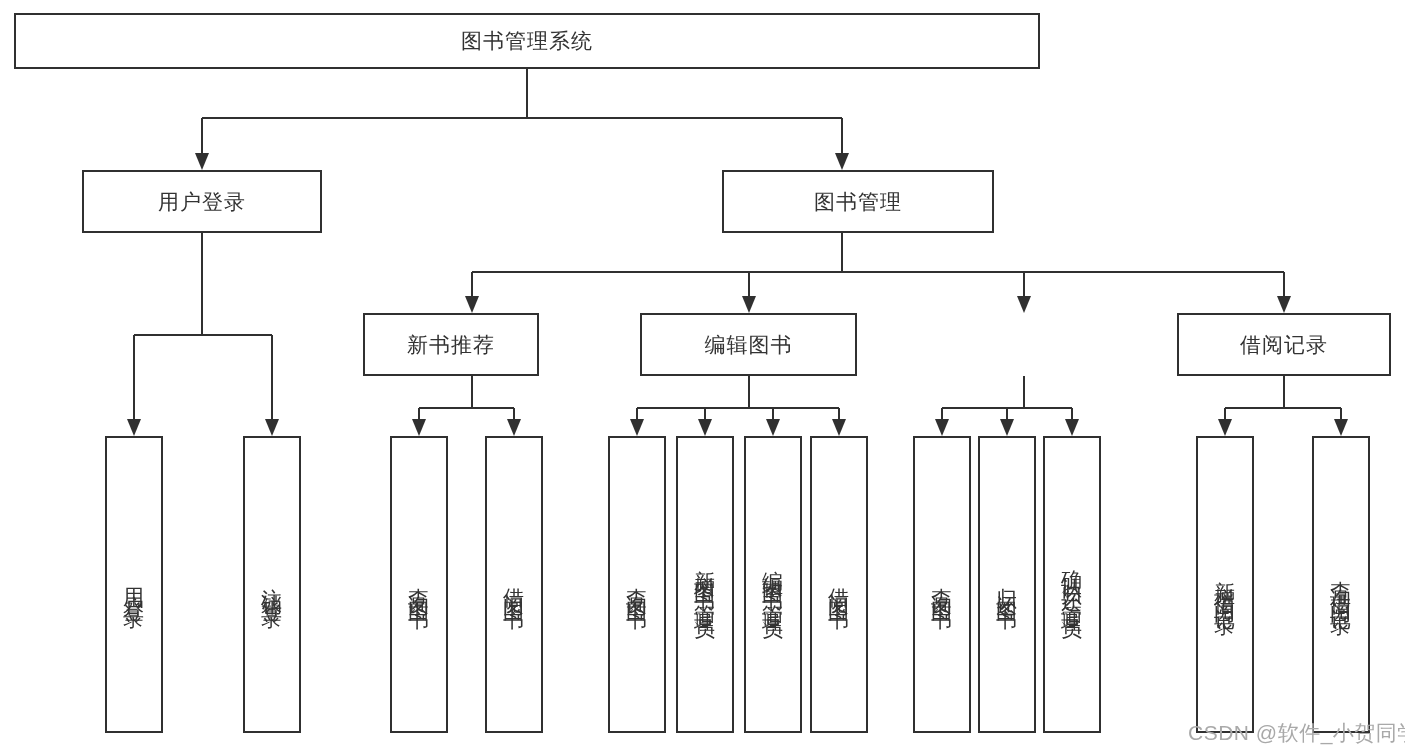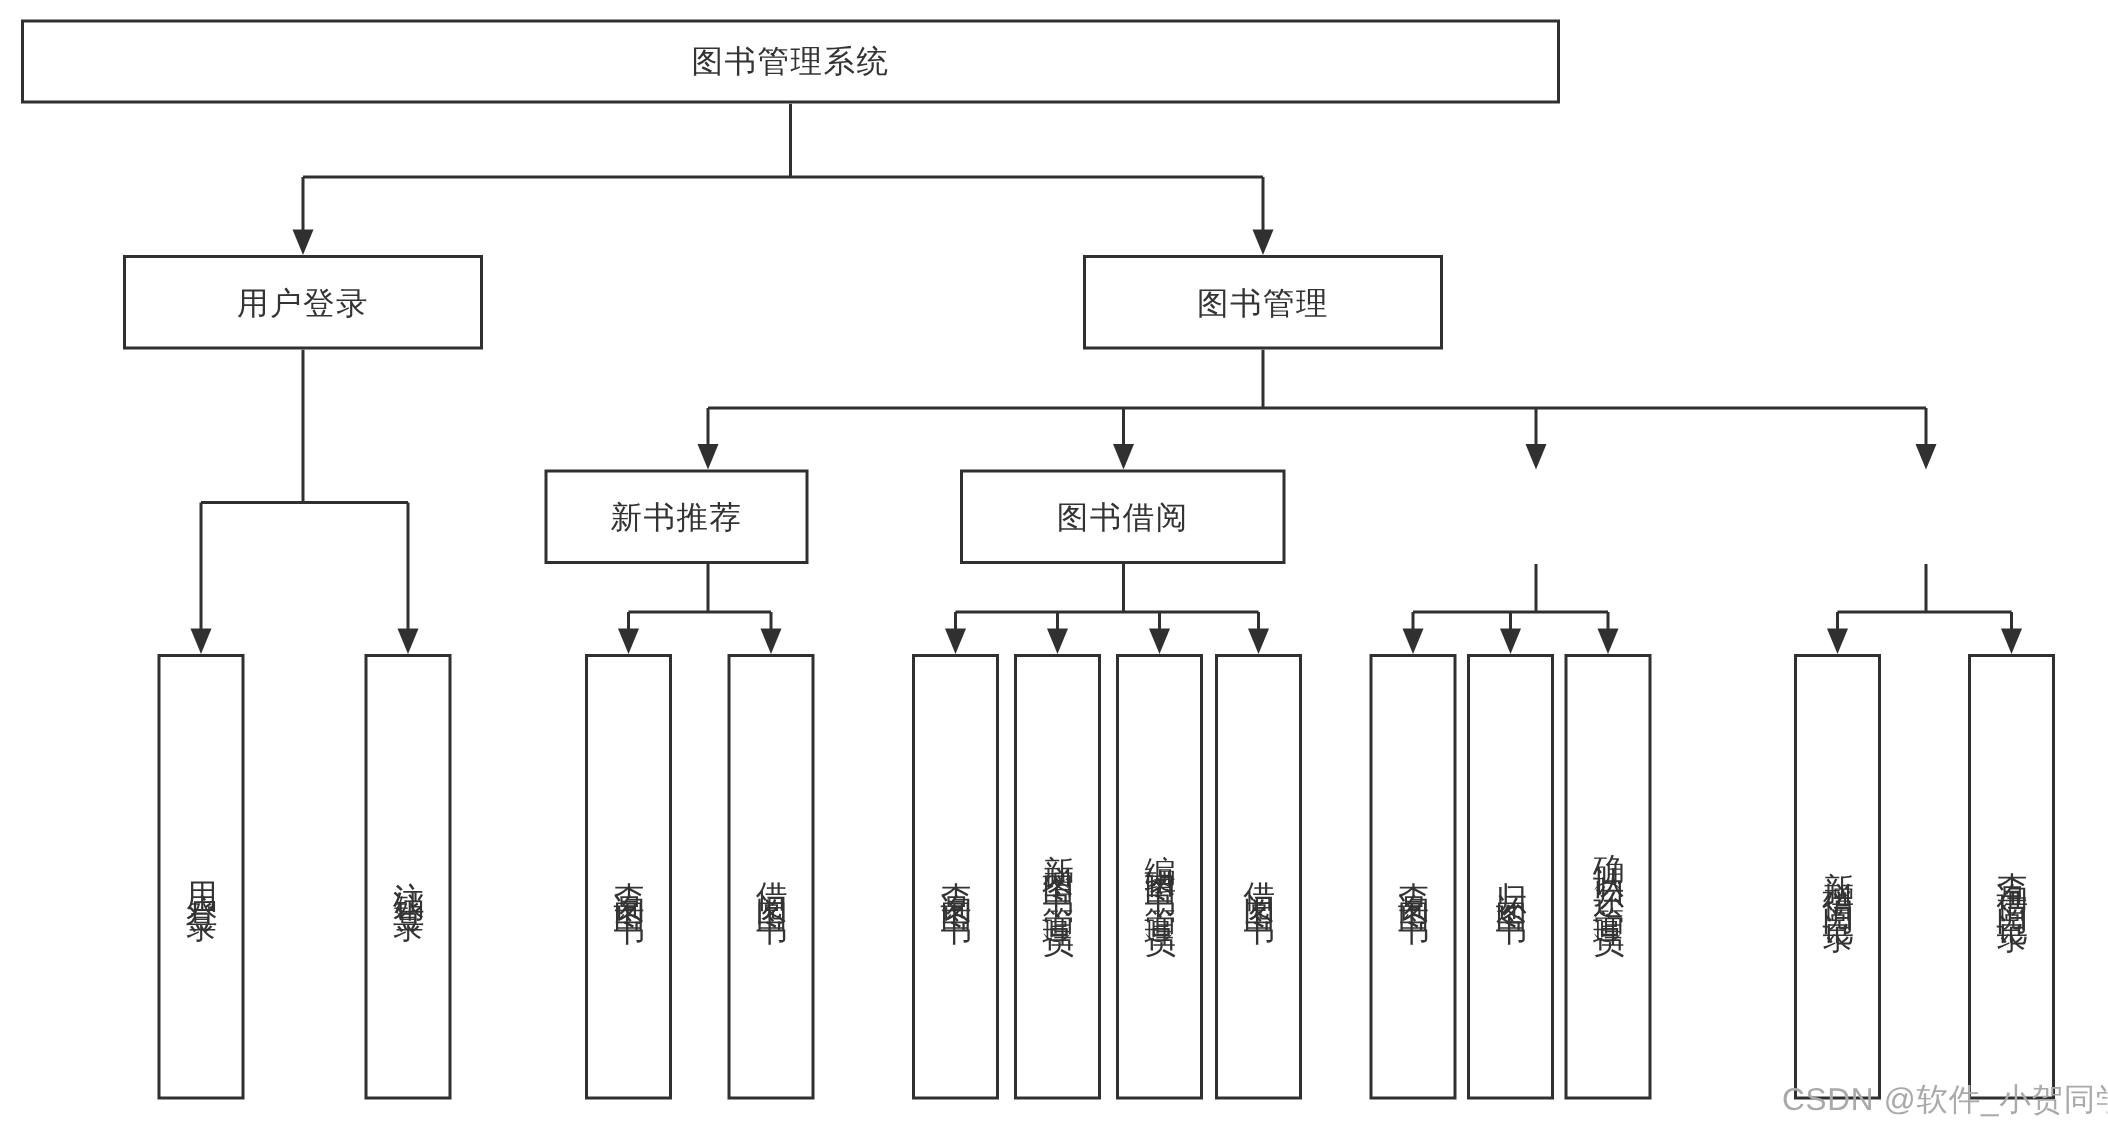--- a/index.html
+++ b/index.html
@@ -95,24 +95,25 @@
     <g>
       <path d="M1284,376 V408 M1225,408 H1341 M1225,408 V420 M1341,408 V420"></path>
       <polygon fill="#303030" stroke="none" points="1218,419 1232,419 1225,436"></polygon>
       <polygon fill="#303030" stroke="none" points="1334,419 1348,419 1341,436"></polygon>
     </g>
   </svg>
 
   <div class="node h" style="left:14px;top:13px;width:1026px;height:56px">图书管理系统</div>
 
   <div class="node h" style="left:82px;top:170px;width:240px;height:63px">用户登录</div>
-  <div class="node h" style="left:722px;top:170px;width:240px;height:63px">图书管理</div>
+  <div class="node h" style="left:722px;top:170px;width:272px;height:63px">图书管理</div>
 
   <div class="node h" style="left:363px;top:313px;width:176px;height:63px">新书推荐</div>
-  <div class="node h" style="left:640px;top:313px;width:217px;height:63px">图书借阅</div>
+  <div class="node h" style="left:640px;top:313px;width:217px;height:63px">编辑图书</div>
+  <div class="node h" style="left:1177px;top:313px;width:214px;height:63px">借阅记录</div>
 
   <div class="node v" style="left:105px;top:436px;width:58px;height:297px">用户登录</div>
   <div class="node v" style="left:243px;top:436px;width:58px;height:297px">注销登录</div>
 
   <div class="node v" style="left:390px;top:436px;width:58px;height:297px">查询图书</div>
   <div class="node v" style="left:485px;top:436px;width:58px;height:297px">借阅图书</div>
 
   <div class="node v" style="left:608px;top:436px;width:58px;height:297px">查询图书</div>
   <div class="node v" style="left:676px;top:436px;width:58px;height:297px">新增图书（管理员）</div>
   <div class="node v" style="left:744px;top:436px;width:58px;height:297px">编辑图书（管理员）</div>

